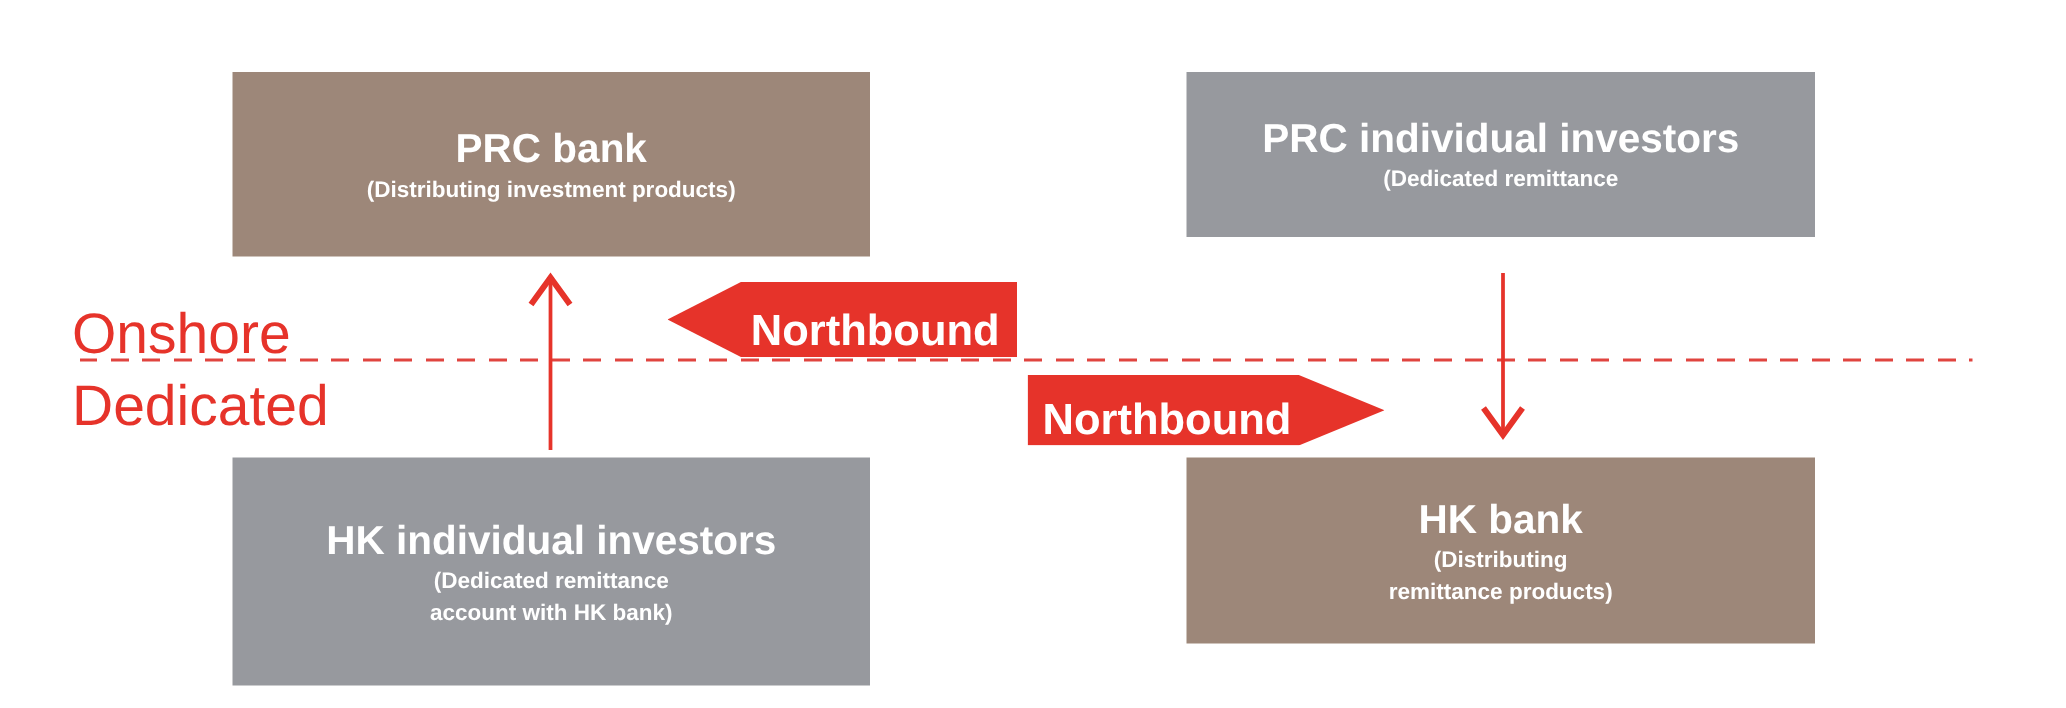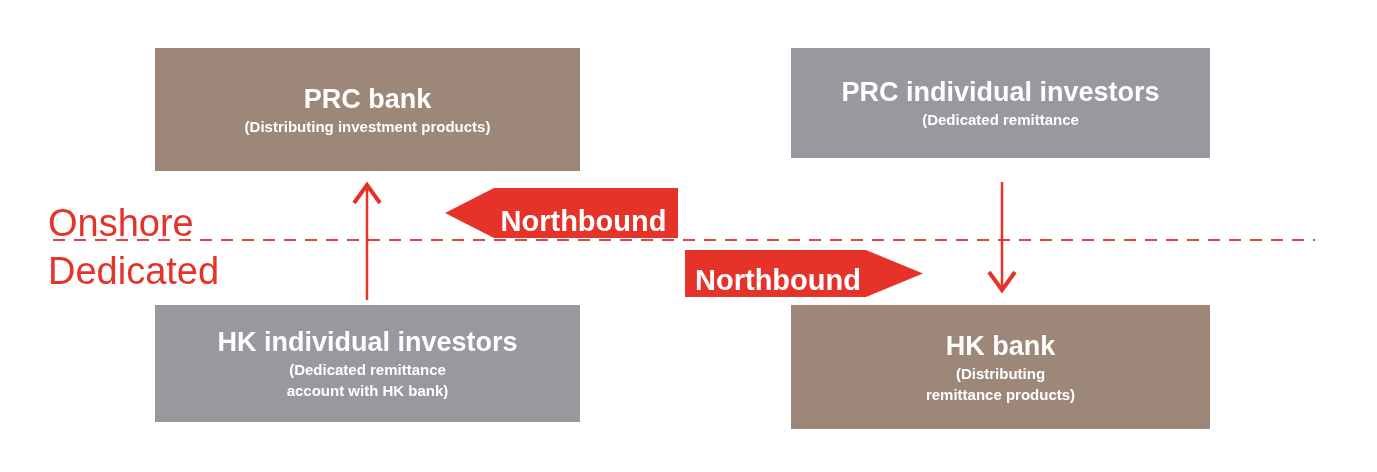--- a/index.html
+++ b/index.html
@@ -35,21 +35,21 @@
   }
   .box .sub {
     font-size: 15px;
     font-weight: 700;
     line-height: 1.38;
   }
   .box .sub span { display: block; }
 
   #prc-bank      { left: 155px; top: 48px;  width: 425px; height: 123px; }
   #prc-investors { left: 791px; top: 48px;  width: 419px; height: 110px; }
-  #hk-investors  { left: 155px; top: 305px; width: 425px; height: 117px; }
+  #hk-investors  { left: 155px; top: 305px; width: 425px; height: 152px; }
   #hk-bank       { left: 791px; top: 305px; width: 419px; height: 124px; text-align: center; }
 
   
   .divider-line {
     position: absolute;
     left: 53px;
     top: 239px;
     width: 1262px;
     height: 2px;
     background-image: repeating-linear-gradient(

